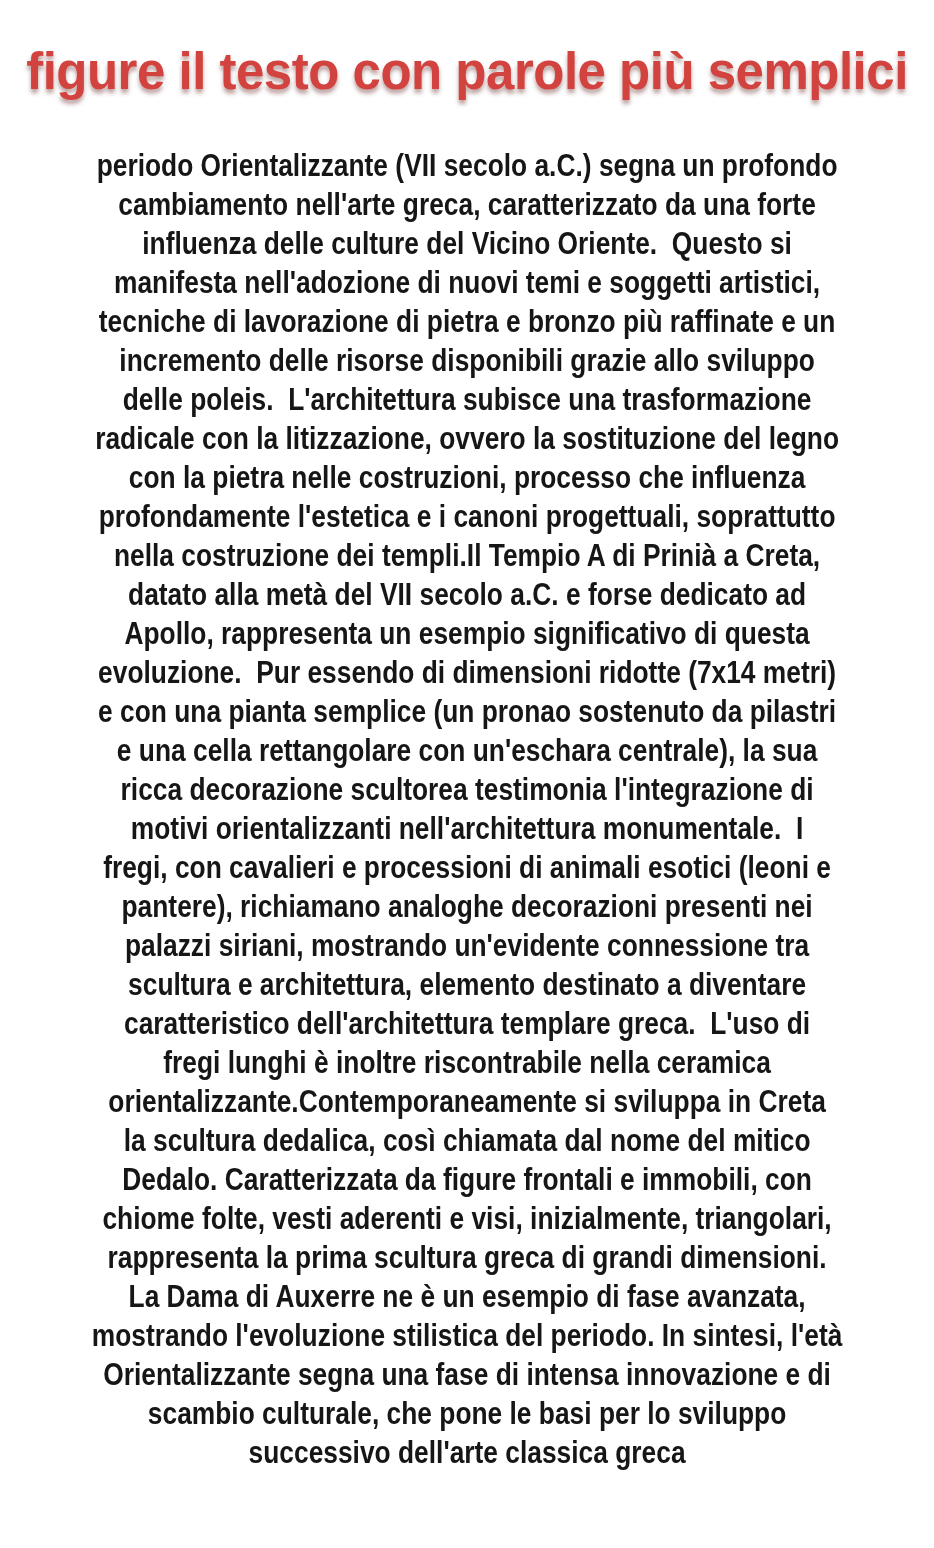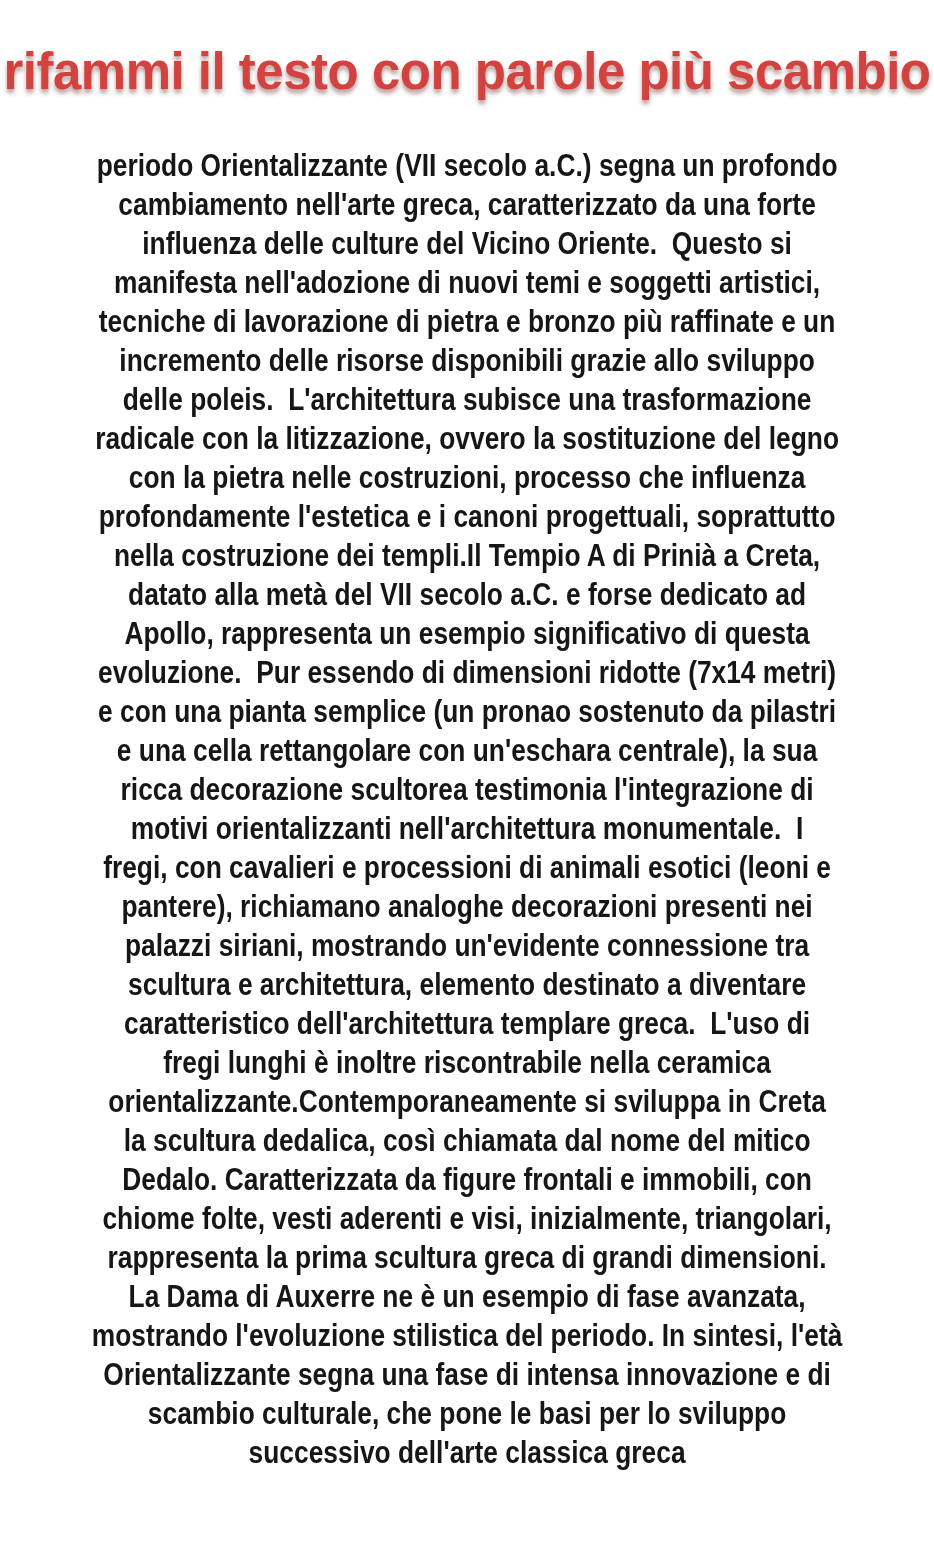--- a/index.html
+++ b/index.html
@@ -44,21 +44,21 @@
     text-align: center;
     white-space: pre;
     letter-spacing: 0px;
   }
 </style>
 </head>
 <body>
 
 <div class="page">
 
-  <h1 class="prompt-heading" style="color: rgb(210, 66, 63);">rifammi il testo con parole più scambio</h1>
+  <h1 class="prompt-heading" style="color: rgb(210, 66, 63);">figure il testo con parole più semplici</h1>
 
   <div class="response-wrap">
     <div class="response-text" style="color: rgb(22, 22, 22);">periodo Orientalizzante (VII secolo a.C.) segna un profondo
 cambiamento nell'arte greca, caratterizzato da una forte
 influenza delle culture del Vicino Oriente.  Questo si
 manifesta nell'adozione di nuovi temi e soggetti artistici,
 tecniche di lavorazione di pietra e bronzo più raffinate e un
 incremento delle risorse disponibili grazie allo sviluppo
 delle poleis.  L'architettura subisce una trasformazione
 radicale con la litizzazione, ovvero la sostituzione del legno

